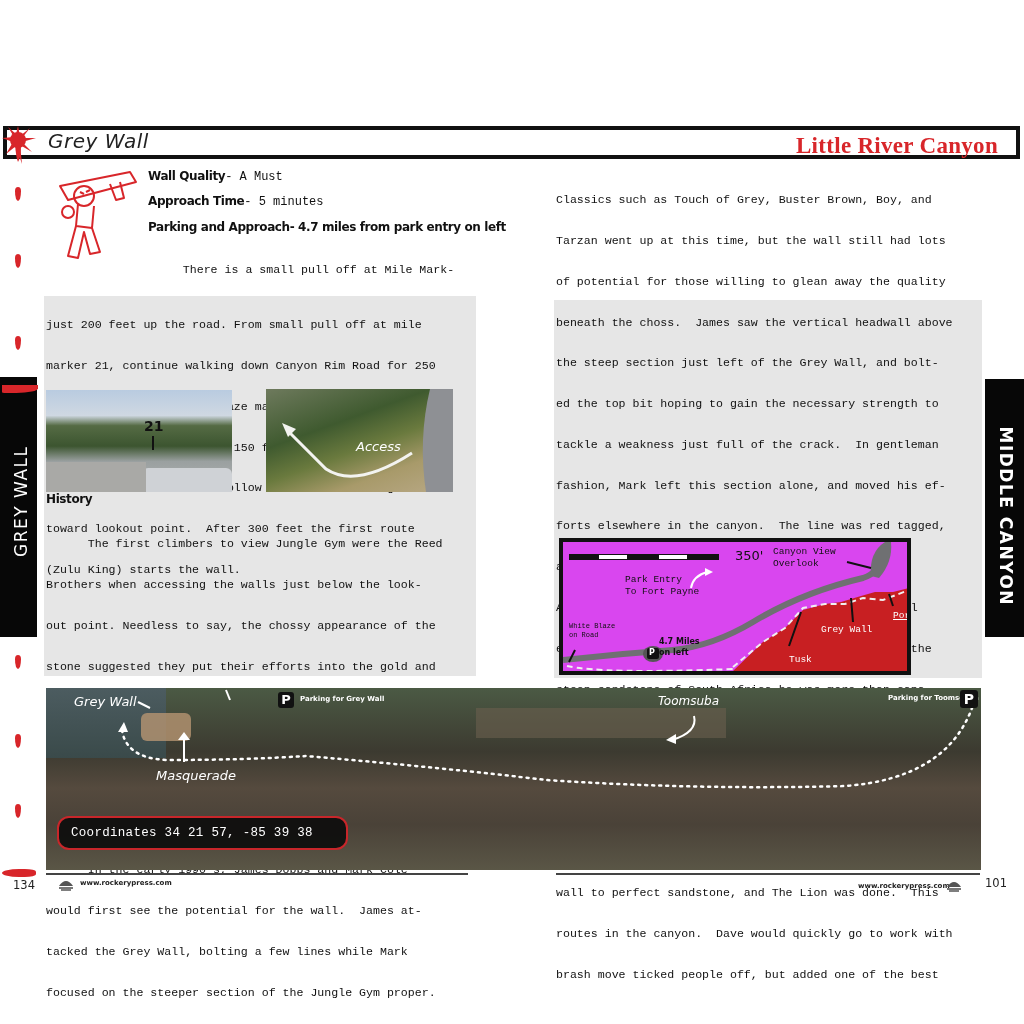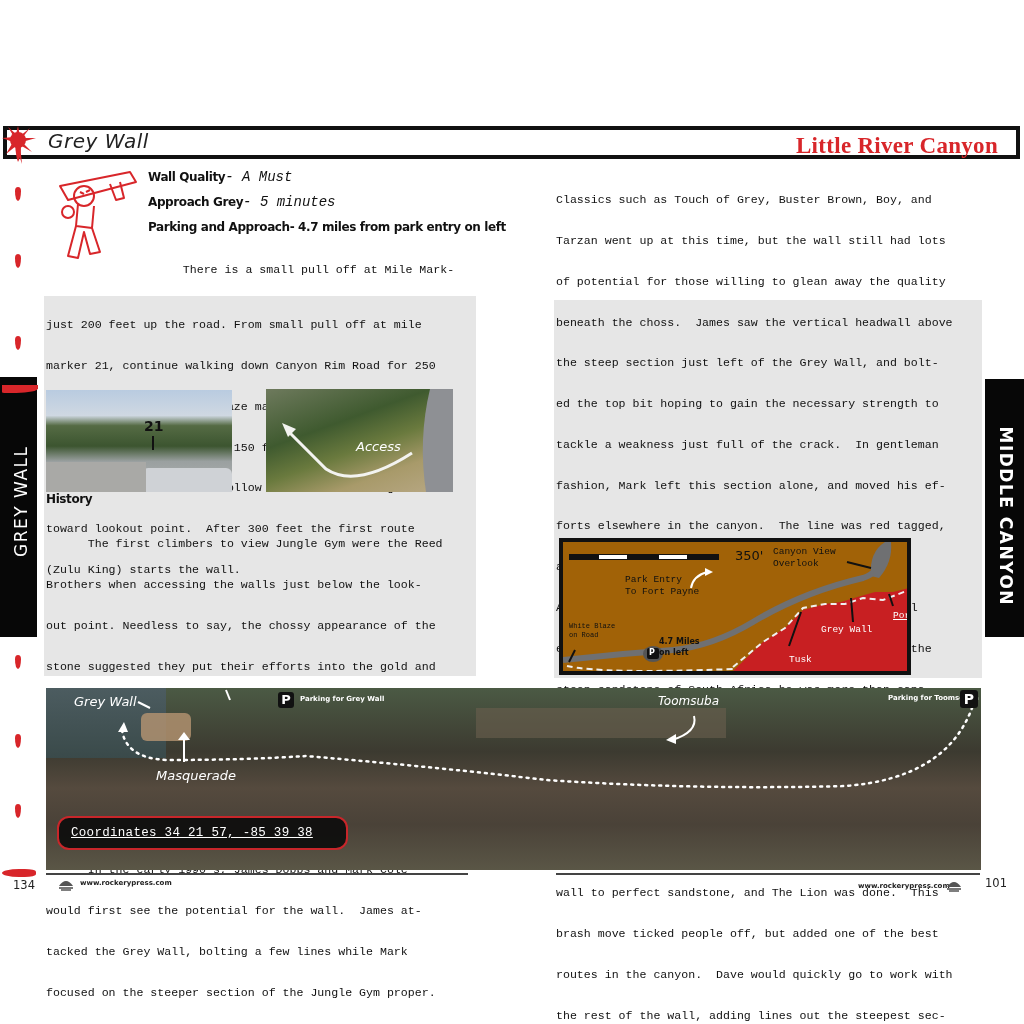--- a/index.html
+++ b/index.html
@@ -20,46 +20,46 @@
 
   
   .side-tab-left { position: absolute; left: 0; top: 377px; width: 37px; height: 260px; background: #070707; }
   .side-tab-right { position: absolute; left: 985px; top: 379px; width: 39px; height: 258px; background: #070707; }
   .side-tab-text { position: absolute; color: #fff; font-family: "DejaVu Sans", sans-serif; font-size: 17px; letter-spacing: 1.5px; white-space: nowrap; }
 
   
   .mascot { position: absolute; left: 50px; top: 166px; width: 95px; height: 100px; }
   .kv-row { position: absolute; left: 148px; font-size: 11.6px; }
   .kv-key { font-family: "DejaVu Sans", sans-serif; font-weight: bold; font-size: 12px; color: #111; letter-spacing: -0.4px; }
-  .kv-val { font-family: "Liberation Mono", monospace; font-size: 14px; font-style: italic; }
+  .kv-val { font-family: "Liberation Mono", monospace; font-size: 12px; }
 
   .gray-panel-left { position: absolute; left: 44px; top: 296px; width: 432px; height: 380px; background: #e6e6e6; }
   .gray-panel-right { position: absolute; left: 554px; top: 300px; width: 428px; height: 378px; background: #e6e6e6; }
 
   .photo { position: absolute; overflow: hidden; }
   .photo-road { left: 46px; top: 390px; width: 186px; height: 102px;
     background: linear-gradient(180deg, #b9cbe0 0%, #cfd8e2 25%, #556b44 35%, #3c5530 55%, #9aa0a0 70%, #b3b3b3 100%); }
   .photo-access { left: 266px; top: 389px; width: 187px; height: 103px;
     background: linear-gradient(160deg, #6e7a5d 0%, #3f5a2f 35%, #6a7a3e 55%, #a89a6a 75%, #b9a987 100%); }
   .photo-label { position: absolute; color: #fff; font-family: "DejaVu Sans", sans-serif; }
 
   .history-heading { position: absolute; left: 46px; top: 492px; font-family: "DejaVu Sans", sans-serif; font-weight: bold; font-size: 12px; letter-spacing: -0.4px; }
 
   
-  .map { position: absolute; left: 559px; top: 538px; width: 352px; height: 137px; border: 4px solid #111; background: #a16207; overflow: hidden; }
+  .map { position: absolute; left: 559px; top: 538px; width: 352px; height: 137px; border: 4px solid #111; background: #d946ef; overflow: hidden; }
   .map-label { position: absolute; font-family: "Liberation Mono", monospace; font-size: 9.5px; color: #111; white-space: pre; line-height: 12px; }
   .map-label-white { color: #fff; }
 
   
   .panorama { position: absolute; left: 46px; top: 688px; width: 935px; height: 182px; overflow: hidden;
     background: linear-gradient(180deg, #4b5a44 0%, #3c3a30 35%, #554a3e 55%, #4a4238 75%, #5a5646 100%); }
   .pano-label { position: absolute; color: #fff; font-family: "DejaVu Sans", sans-serif; white-space: nowrap; }
   .coords-box { position: absolute; left: 57px; top: 816px; width: 291px; height: 34px; border: 2px solid #c8262a;
     border-radius: 12px; background: rgba(10,10,10,0.88); }
-  .coords-text { position: absolute; left: 12px; top: 8px; color: #fff; font-family: "Liberation Mono", monospace; font-size: 12.5px; letter-spacing: 0.3px; white-space: pre; text-decoration: underline; }
+  .coords-text { position: absolute; left: 12px; top: 8px; color: #fff; font-family: "Liberation Mono", monospace; font-size: 12.5px; letter-spacing: 0.3px; white-space: pre; }
 
   
   .footer-rule { position: absolute; height: 2px; background: #444; }
   .page-num { position: absolute; font-family: "DejaVu Sans", sans-serif; font-size: 11.5px; color: #222; }
   .footer-url { position: absolute; font-family: "DejaVu Sans", sans-serif; font-size: 7px; font-weight: bold; color: #222; }
   .logo { position: absolute; width: 16px; height: 14px; }
 </style>
 </head>
 <body>
 
@@ -98,21 +98,21 @@
     <circle cx="18" cy="46" r="6"></circle>
     <path d="M26 60 L18 90 L28 92 L34 66 L40 88 L50 86 L42 62"></path>
     <path d="M30 26 L34 28 M36 26 L40 24"></path>
   </g>
 </svg>
 
 <div class="kv-row" style="top:169px;">
   <span class="kv-key">Wall Quality</span><span class="kv-val">- A Must</span>
 </div>
 <div class="kv-row" style="top:194px;">
-  <span class="kv-key">Approach Grey</span><span class="kv-val">- 5 minutes</span>
+  <span class="kv-key">Approach Time</span><span class="kv-val">- 5 minutes</span>
 </div>
 <div class="kv-row" style="top:220px;">
   <span class="kv-key">Parking and Approach- 4.7 miles from park entry on left</span>
 </div>
 
 <div class="body-text" style="position:absolute; left:148px; top:236px;">
   <div>     There is a small pull off at Mile Mark-</div>
   <div>er 21 that will accommodate 4 cars when</div>
   <div>parked correctly.  When this is full DO NOT</div>
   <div>PARK in grass.  The lot at the overlook is</div>
@@ -175,23 +175,22 @@
   <div>forts elsewhere in the canyon.  The line was red tagged,</div>
   <div>and James moved his efforts to other walls as well.</div>
   <div>At this point the traveling med student Dave Shewell</div>
   <div>entered the Alabama scene.  Just having moved from the</div>
   <div>steep sandstone of South Africa he was more than capa-</div>
   <div>ble of handling the massive overhangs of the canyon.  His</div>
   <div>first stop was the Jungle Gym, and the first line he saw</div>
   <div>was a start just feet from James' intention with the up-</div>
   <div>per slab.  Bolts quickly went in crawling out the rolling</div>
   <div>wall to perfect sandstone, and The Lion was done.  This</div>
+  <div>routes in the canyon.  Dave would quickly go to work with</div>
   <div>brash move ticked people off, but added one of the best</div>
-  <div>routes in the canyon.  Dave would quickly go to work with</div>
-  <div>the rest of the wall, adding lines out the steepest sec-</div>
   
   
   
   
   
 </div>
 
 <div class="map">
   <svg width="408" height="129" style="position:absolute; left:0; top:0;">
 

